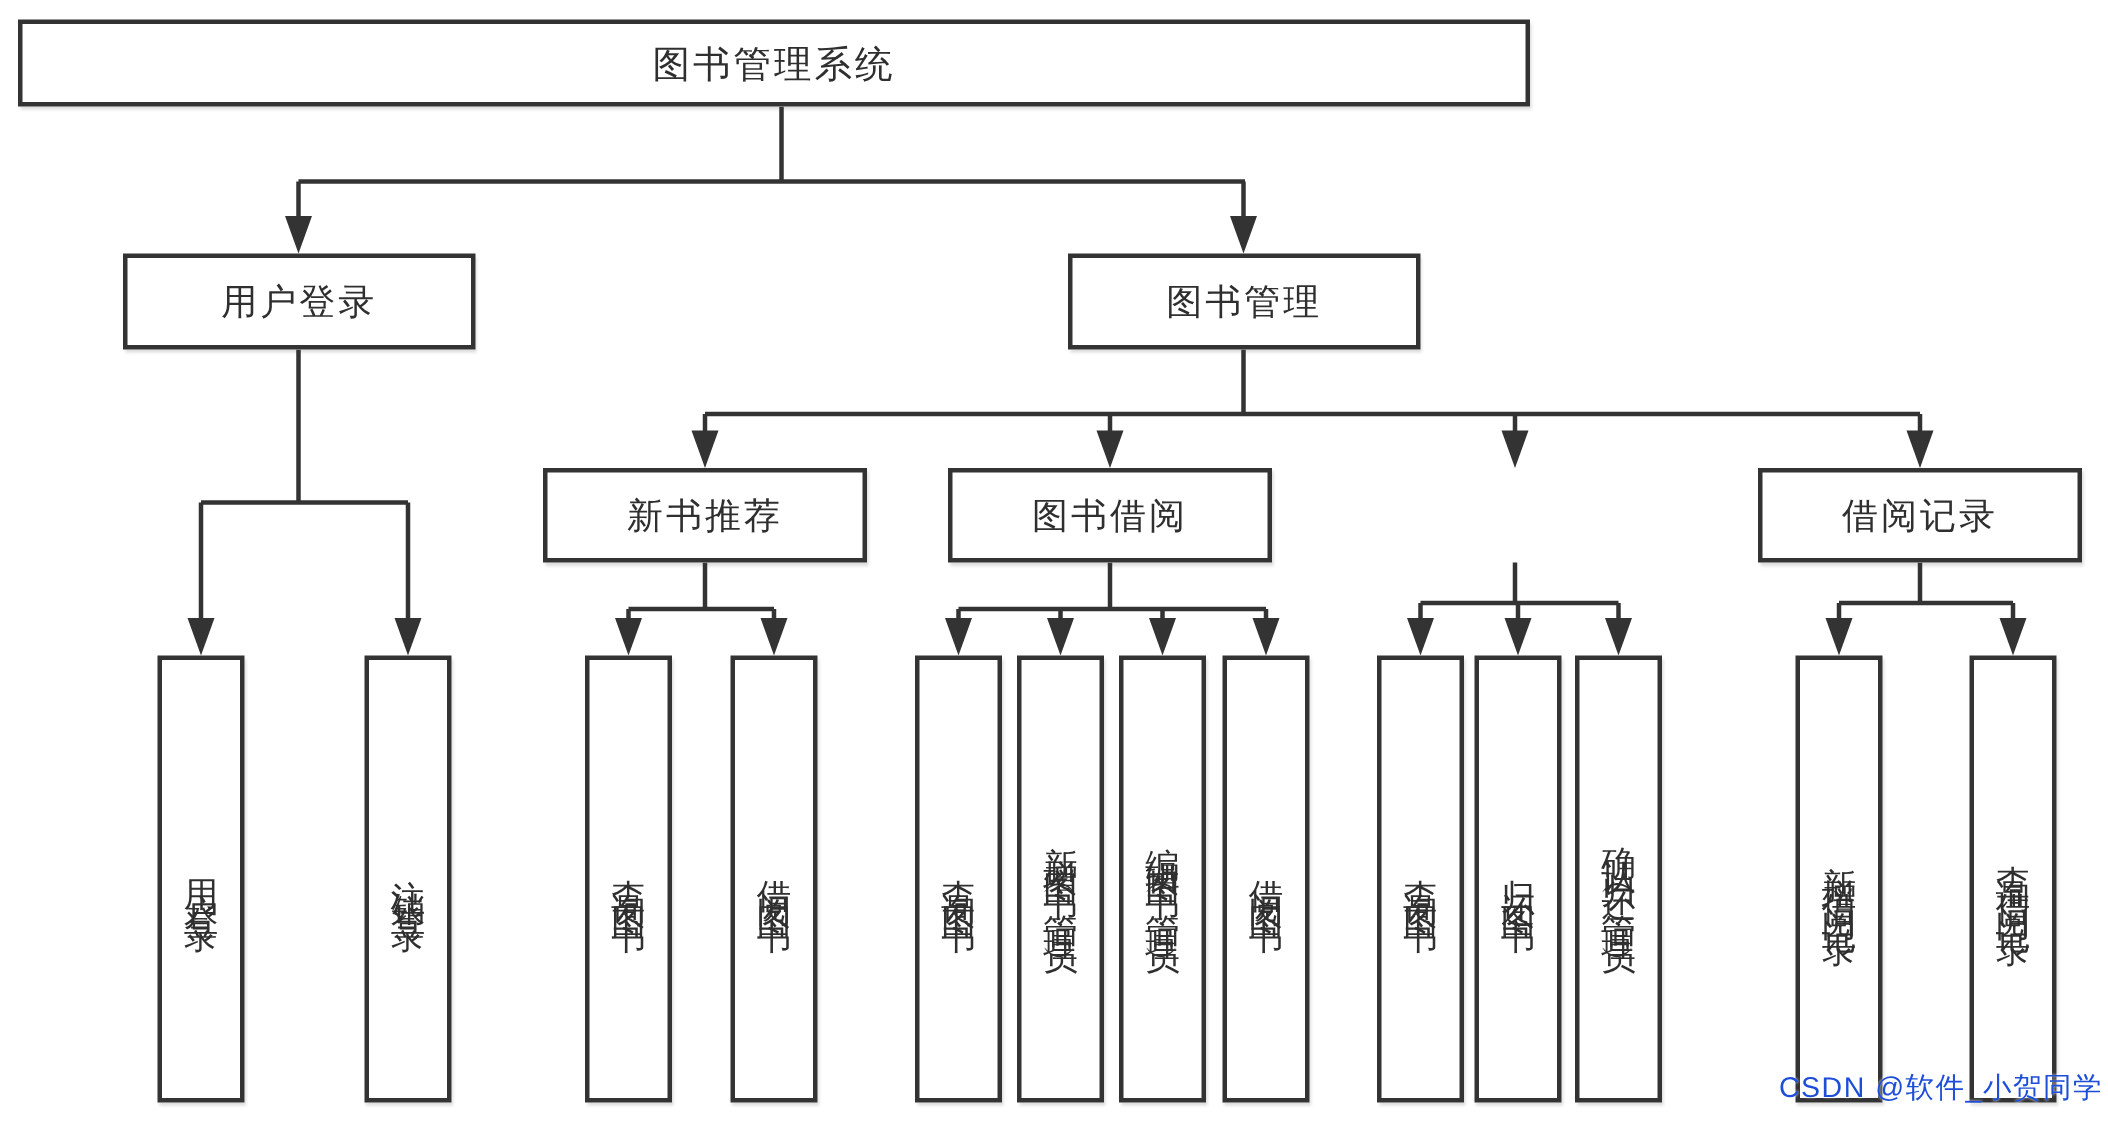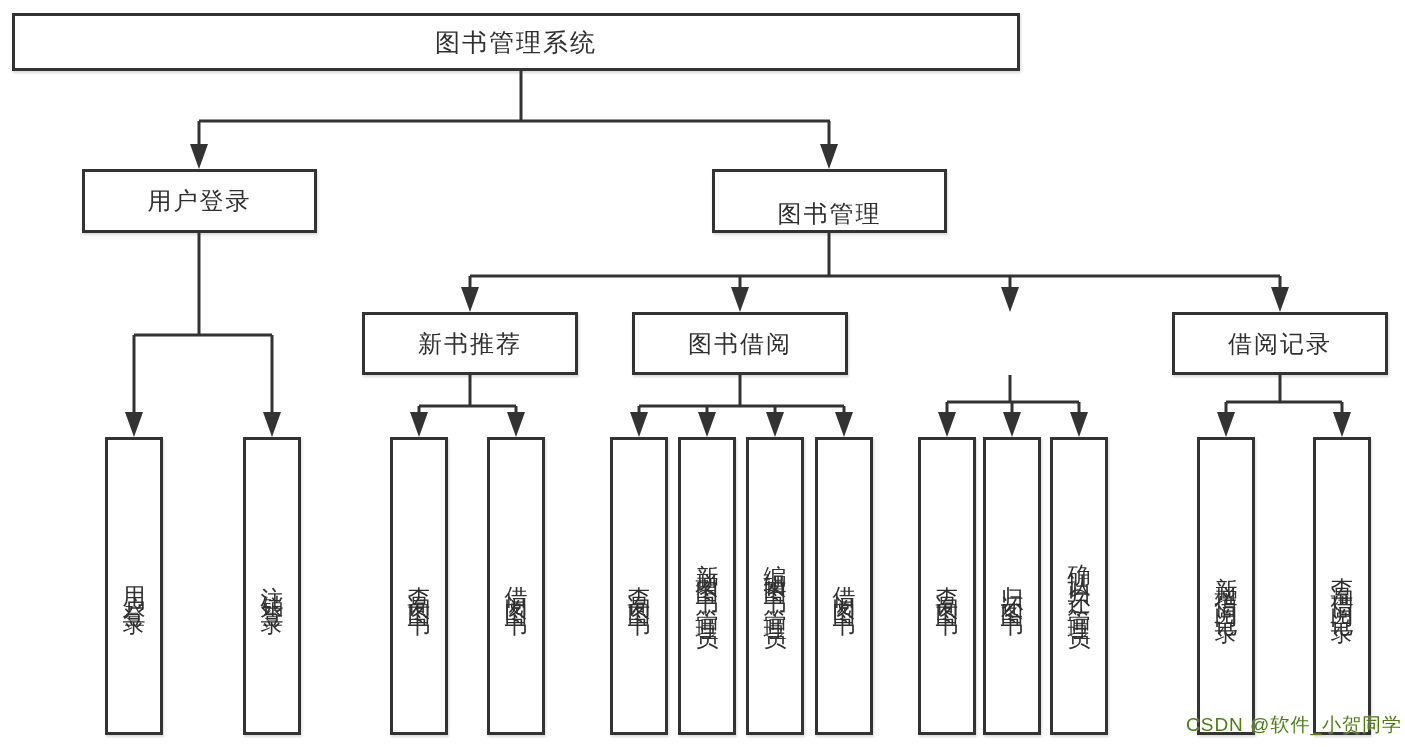--- a/index.html
+++ b/index.html
@@ -24,21 +24,21 @@
     box-shadow:1px 2px 2px rgba(60,60,60,0.18);
   }
   .vlabel {
     writing-mode:vertical-rl; text-orientation:mixed;
     font-size:23px; letter-spacing:9px; line-height:1; white-space:nowrap;
   }
   svg.connectors { position:absolute; left:0; top:0; z-index:0; }
   .box, .vbox { z-index:1; }
   .watermark {
     position:absolute; left:1186px; top:712px; z-index:5;
-    font-size:19px; letter-spacing:1px; color:#4d7c0f;
+    font-size:19px; letter-spacing:1px; color:#1d4ed8;
     text-shadow:0 0 2px #ffffff; white-space:nowrap;
   }
 </style>
 </head>
 <body>
 
 <div class="stage">
 
   <svg class="connectors" width="1405" height="747" viewBox="0 0 1405 747">
       <line x1="521" y1="71" x2="521" y2="121" stroke="#333333" stroke-width="3"></line>
@@ -95,21 +95,21 @@
       <polygon points="1333,412 1351,412 1342,437" fill="#333333"></polygon>
     </svg>
 
   <div class="box" style="left:12px; top:13px; width:1008px; height:58px;">
     <span class="root-label">图书管理系统</span>
   </div>
 
   <div class="box" style="left:82px; top:169px; width:235px; height:64px;">
     <span class="hlabel">用户登录</span>
   </div>
-  <div class="box" style="left:712px; top:169px; width:235px; height:64px;align-items:flex-end;">
+  <div class="box" style="left:712px; top:169px; width:235px; height:64px;">
     <span class="hlabel">图书管理</span>
   </div>
 
   <div class="box" style="left:362px; top:312px; width:216px; height:63px;">
     <span class="hlabel">新书推荐</span>
   </div>
   <div class="box" style="left:632px; top:312px; width:216px; height:63px;">
     <span class="hlabel">图书借阅</span>
   </div>
   <div class="box" style="left:1172px; top:312px; width:216px; height:63px;">

